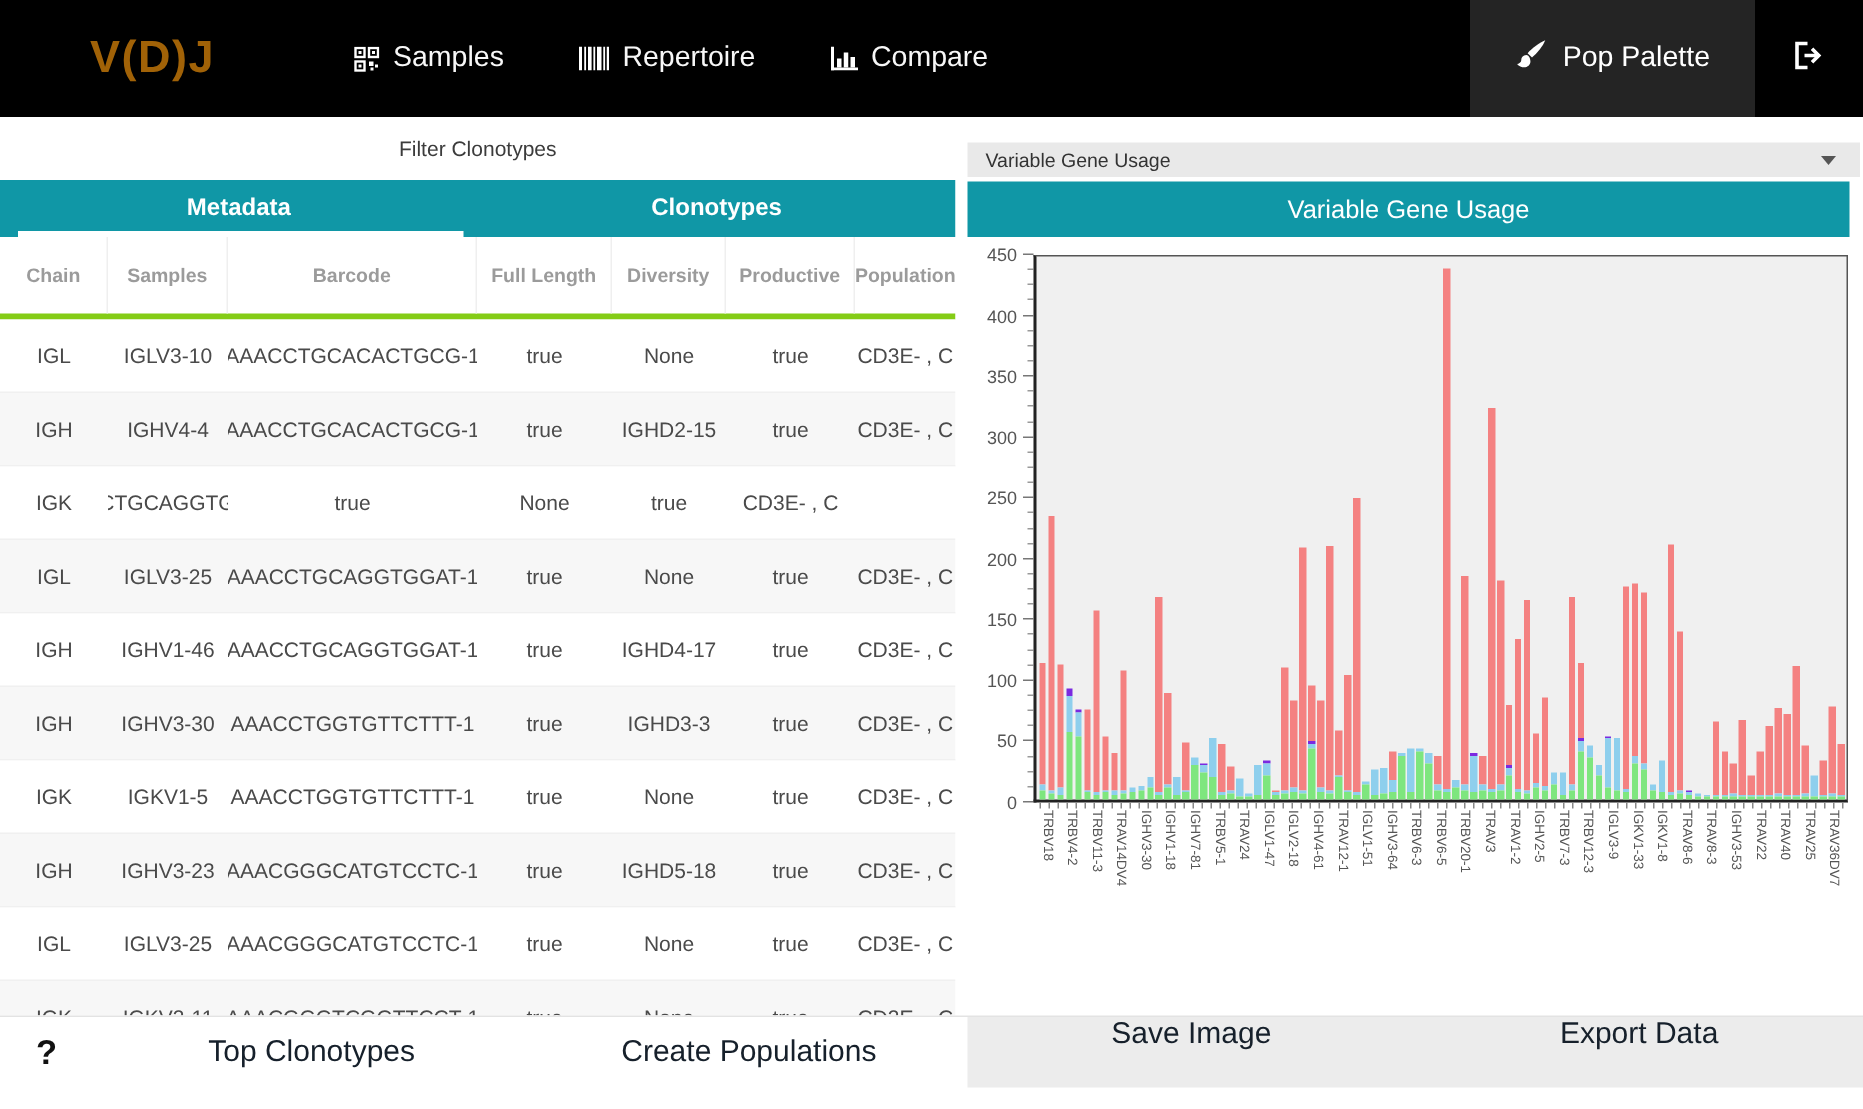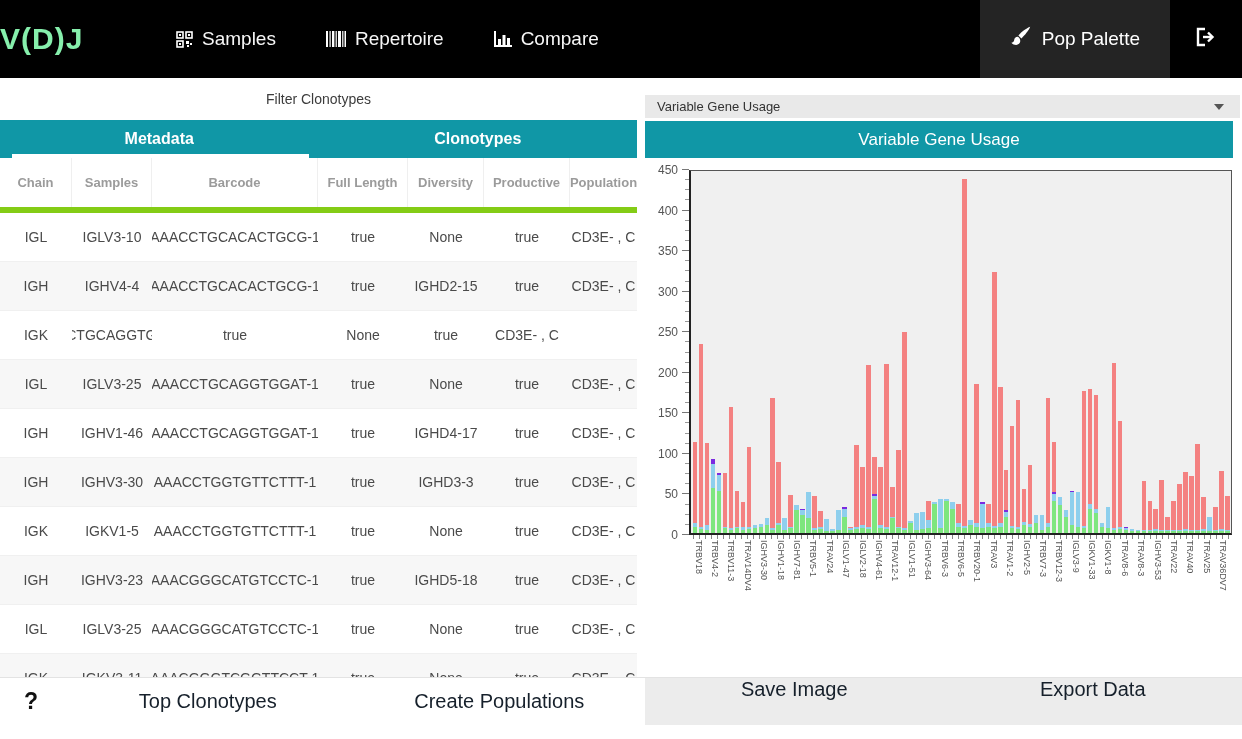--- a/index.html
+++ b/index.html
@@ -2,38 +2,38 @@
 <html><head>
 <meta charset="utf-8">
 <style>
   * { box-sizing: border-box; margin: 0; padding: 0; }
   body { background:#fff; font-family:"Liberation Sans","DejaVu Sans",sans-serif; }
   .app { position:relative; width:1242px; height:739px; overflow:hidden; background:#fff; }
 
   
   .navbar { position:absolute; top:0; left:0; width:1242px; height:78px; background:#000;
             display:flex; align-items:center; }
-  .logo { width:84px; font-size:30px; font-weight:bold; color:#86efac; letter-spacing:1px; cursor:pointer; }
+  .logo { margin-left:60px; width:84px; font-size:30px; font-weight:bold; color:#a16207; letter-spacing:1px; cursor:pointer; }
   .nav { margin-left:92px; display:flex; gap:50px; }
   .nav-item { display:flex; align-items:center; gap:9px; color:#f7f7f7; font-size:19px; cursor:pointer; }
   .nav-item svg { display:block; }
   .pop-palette { margin-left:auto; height:78px; padding:0 30px; background:#242424; color:#fff;
                  display:flex; align-items:center; gap:11px; font-size:19px; cursor:pointer; }
   .signout { width:72px; display:flex; justify-content:center; align-items:center; cursor:pointer; }
 
   
   .left-panel { position:absolute; top:78px; left:0; width:637px; height:599px; overflow:hidden; background:#fff; }
   .filter-title { height:42px; display:flex; align-items:center; justify-content:center; font-size:14px; color:#3c3c3c; }
   .tabs { display:flex; height:38px; background:#1097a6; }
   .tab { width:50%; position:relative; display:flex; align-items:center; justify-content:center;
          color:#fff; font-weight:bold; font-size:16px; cursor:pointer; }
   .tab.active::after { content:""; position:absolute; left:12px; right:10px; bottom:0; height:4px; background:#fff; }
 
   .grid-head { display:grid; grid-template-columns:72px 80px 166px 90px 76px 86px 1fr; height:55px;
-               border-bottom:6px solid #84cc16; }
+               border-bottom:4px solid #84cc16; }
   .grid-head .hcell { display:flex; align-items:center; justify-content:center; color:#9b9b9b;
                       font-size:13px; font-weight:bold; border-right:1px solid #efefef; overflow:hidden; white-space:nowrap; }
   .grid-head .hcell:last-child { border-right:none; }
   .t-row { display:grid; grid-template-columns:72px 80px 166px 90px 76px 86px 1fr; height:49px;
            background:#fff; border-bottom:1px solid #f0f0f0; cursor:pointer; }
   .t-row.alt { background:#f7f7f7; }
   .t-cell { display:flex; align-items:center; justify-content:center; font-size:14px; color:#4a4a4a;
             overflow:hidden; white-space:nowrap; }
 
   

